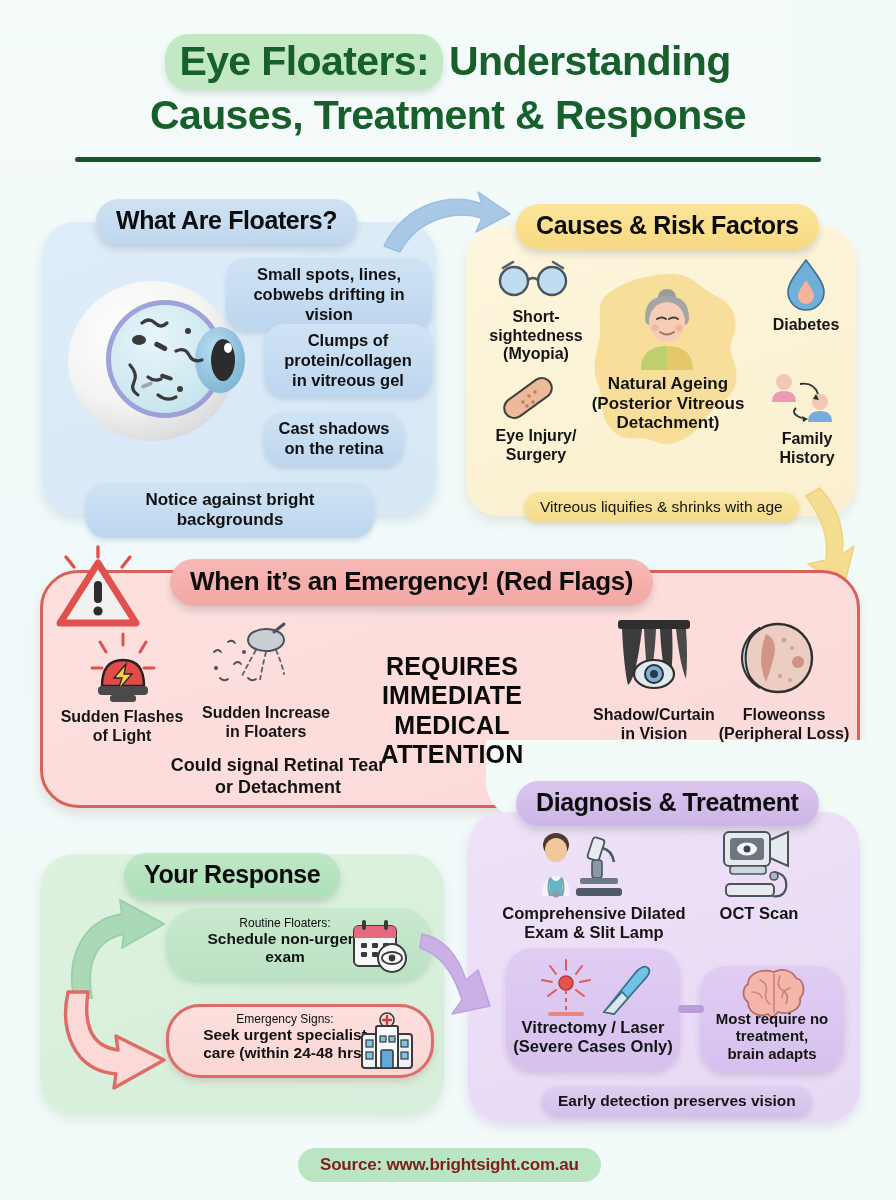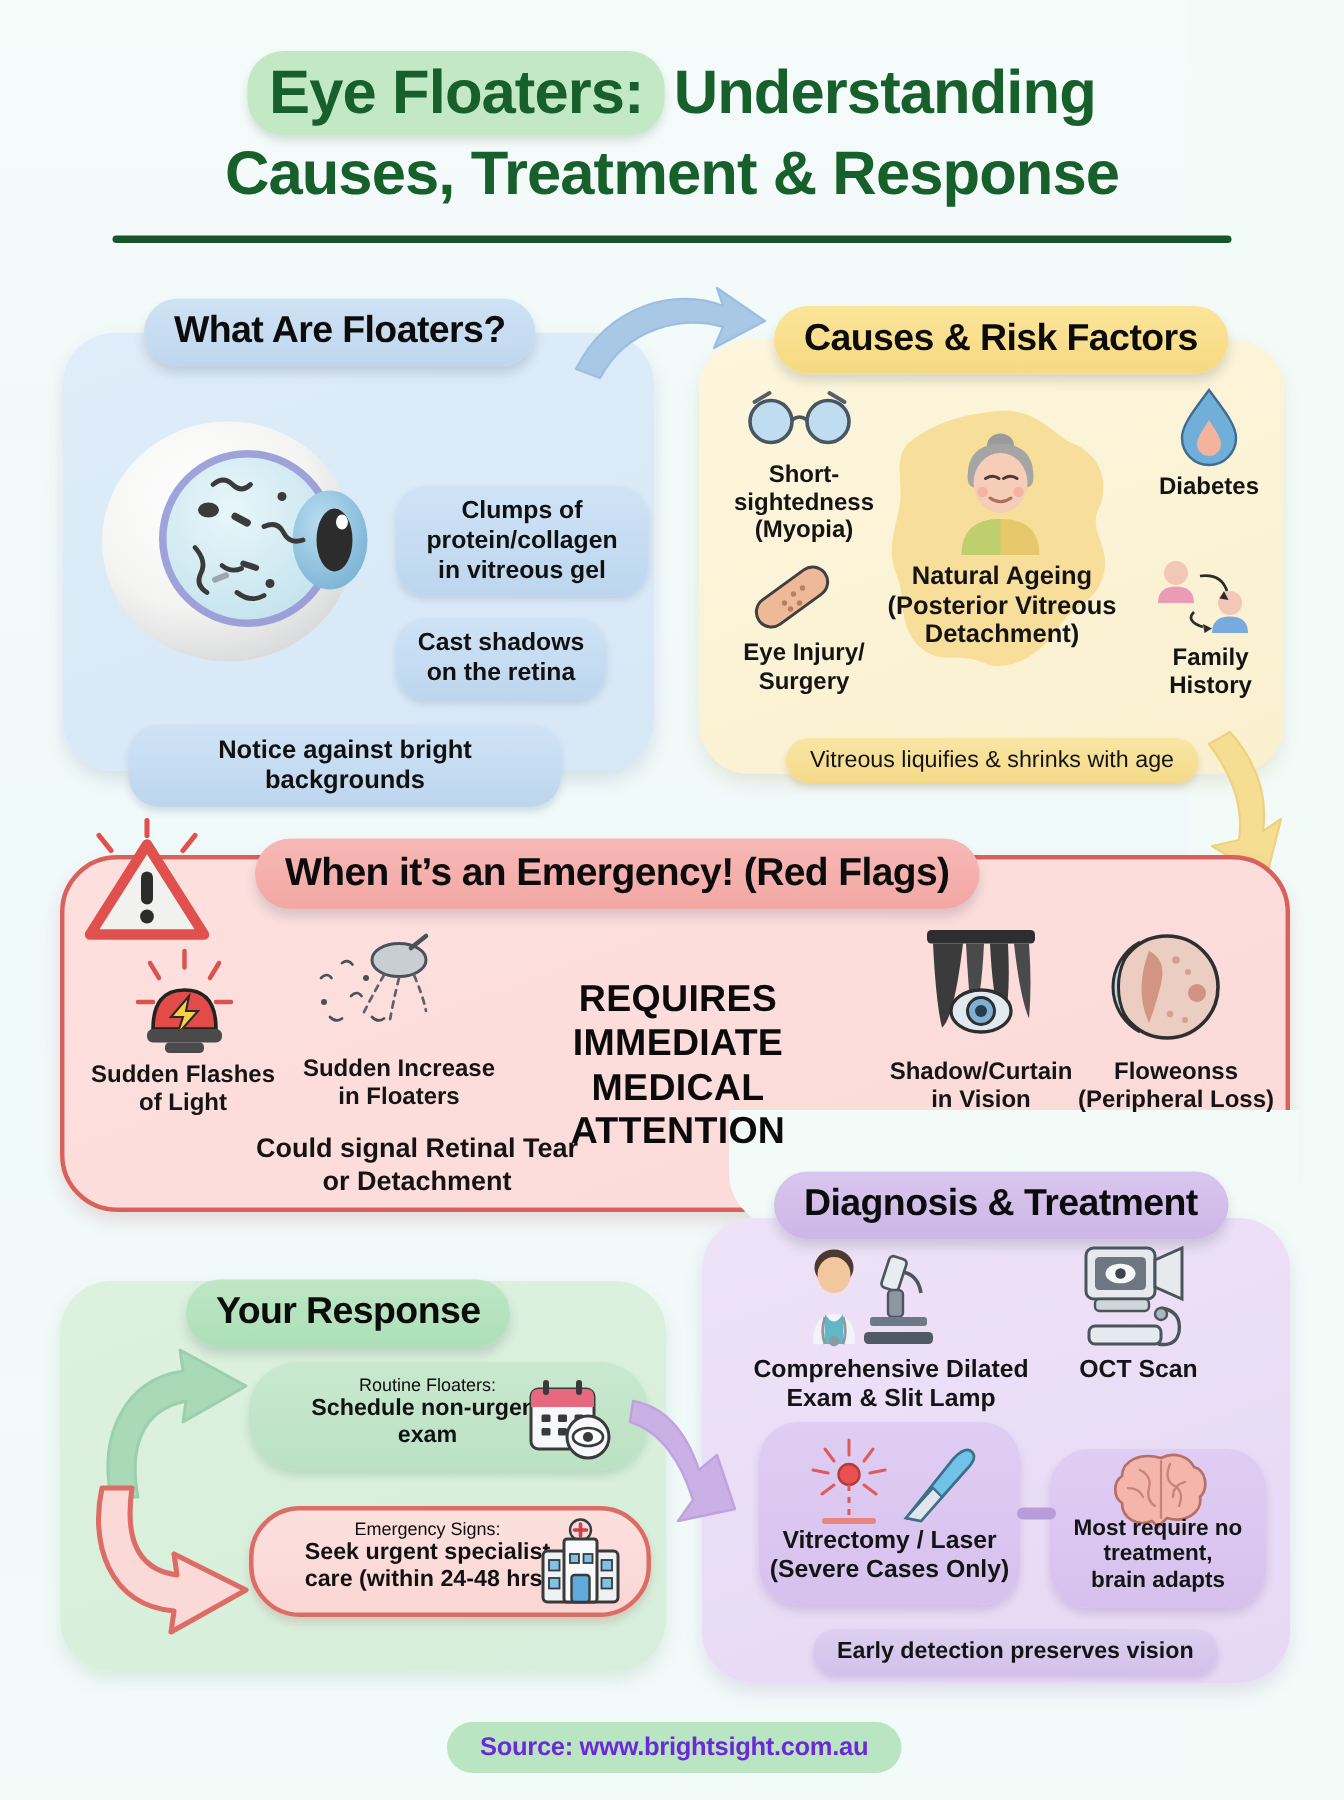--- a/index.html
+++ b/index.html
@@ -87,21 +87,21 @@
              box-shadow:0 4px 6px rgba(70,130,90,.2); }
   #emerg { position:absolute; left:166px; top:1004px; width:268px; height:74px;
            background:linear-gradient(180deg,#fce0de,#fad6d4); border-radius:34px;
            border:3px solid #dd6b66; box-shadow:0 4px 6px rgba(160,80,80,.2); }
   .rb-title { font-size:12px; font-weight:400; color:#0d0d0d; }
   .rb-txt { font-size:15.5px; font-weight:600; color:#121212; line-height:1.18; }
 
   
   #source { position:absolute; left:298px; top:1148px; background:#b9e5c2;
             border-radius:18px; padding:7px 22px; font-size:17px; font-weight:800;
-            color:#6d28d9; letter-spacing:-0.2px; white-space:nowrap; }
+            color:#7f1d1d; letter-spacing:-0.2px; white-space:nowrap; }
 
   svg { display:block; overflow:visible; }
   .abs { position:absolute; }
 </style>
 </head>
 <body>
 
 <div id="page">
 
   <div class="title-wrap">
@@ -150,20 +150,22 @@
         <ellipse cx="120" cy="127" rx="3" ry="3"></ellipse>
         <rect x="94" y="82" width="14" height="5" rx="2.5" transform="rotate(28 101 84)"></rect>
         <rect x="81" y="121" width="12" height="4" rx="2" transform="rotate(-22 87 123)" fill="#9aa7ad"></rect>
         <rect x="100" y="113" width="13" height="4" rx="2" transform="rotate(18 106 115)"></rect>
       </g>
     </svg>
   </div>
 
   <div class="hdr" id="p1-hdr">What Are Floaters?</div>
 
+  <div class="b-pill" style="left: 226px; top: 258px; width: 206px; white-space: pre-line;">Small spots, lines,
+cobwebs drifting in vision</div>
   <div class="b-pill" style="left: 264px; top: 412px; width: 140px; white-space: pre-line;">Cast shadows
 on the retina</div>
   <div class="b-pill" style="left: 264px; top: 324px; width: 168px; white-space: pre-line;">Clumps of
 protein/collagen
 in vitreous gel</div>
   <div class="b-pill" style="left:86px; top:483px; width:288px; font-size:17px;text-align:center;">Notice against bright backgrounds</div>
 
   <div class="abs" style="left:378px; top:188px;">
     <svg width="140" height="70" viewBox="0 0 140 70">
       <path d="M6 58 C28 14 74 4 104 16 L100 4 L132 26 L98 44 L104 30 C78 22 40 30 22 64 Z" fill="#a8c8e6" stroke="#9cbfe0" stroke-width="1.5" stroke-linejoin="round"></path>

